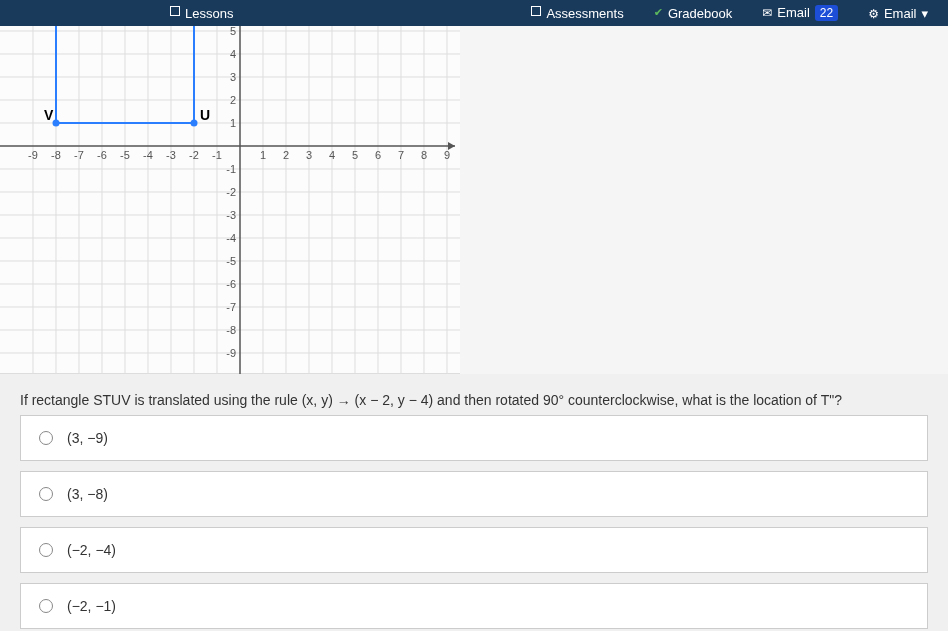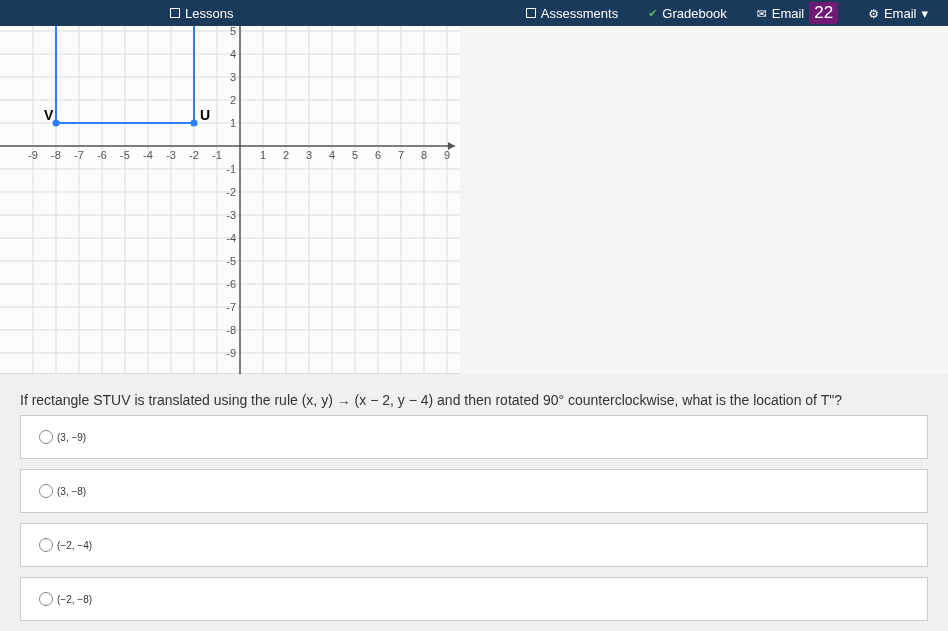--- a/index.html
+++ b/index.html
@@ -16,31 +16,31 @@
       display: flex;
       align-items: center;
       padding: 0 20px;
       gap: 30px;
       color: #fff;
       font-size: 13px;
       justify-content: flex-end;
     }
     .nav-item {
       display: flex;
-      align-items: center;
+      align-items: flex-start;
       gap: 5px;
       cursor: pointer;
     }
     .nav-item-lessons { margin-right: auto; margin-left: 150px; }
     .badge {
-      background: #701a75;
+      background: #1d4ed8;
       color: #fff;
       border-radius: 3px;
       padding: 1px 5px;
-      font-size: 17px;
+      font-size: 12px;
     }
     .check-icon { color: #5cb85c; font-size: 11px; }
     .content {
       background: #f5f5f5;
       padding: 0;
     }
     .graph-area {
       background: #fcfcfc;
       width: 460px;
       height: 348px;
@@ -62,22 +62,22 @@
       margin-bottom: 7px;
     }
     .option {
       background: #fff;
       border: 1px solid #ccc;
       padding: 14px 18px;
       margin-bottom: 10px;
       cursor: pointer;
       display: flex;
       align-items: center;
-      gap: 4px;
-      font-size: 10px;
+      gap: 14px;
+      font-size: 14px;
       color: #333;
     }
     .radio {
       width: 14px;
       height: 14px;
       border: 1.5px solid #888;
       border-radius: 50%;
       display: inline-block;
       flex-shrink: 0;
     }
@@ -219,16 +219,16 @@
     <div class="option">
       <span class="radio"></span>
       <span>(3, −8)</span>
     </div>
     <div class="option">
       <span class="radio"></span>
       <span>(−2, −4)</span>
     </div>
     <div class="option">
       <span class="radio"></span>
-      <span>(−2, −8)</span>
+      <span>(−2, −1)</span>
     </div>
   </div>
 </div>
 
 </body></html>

